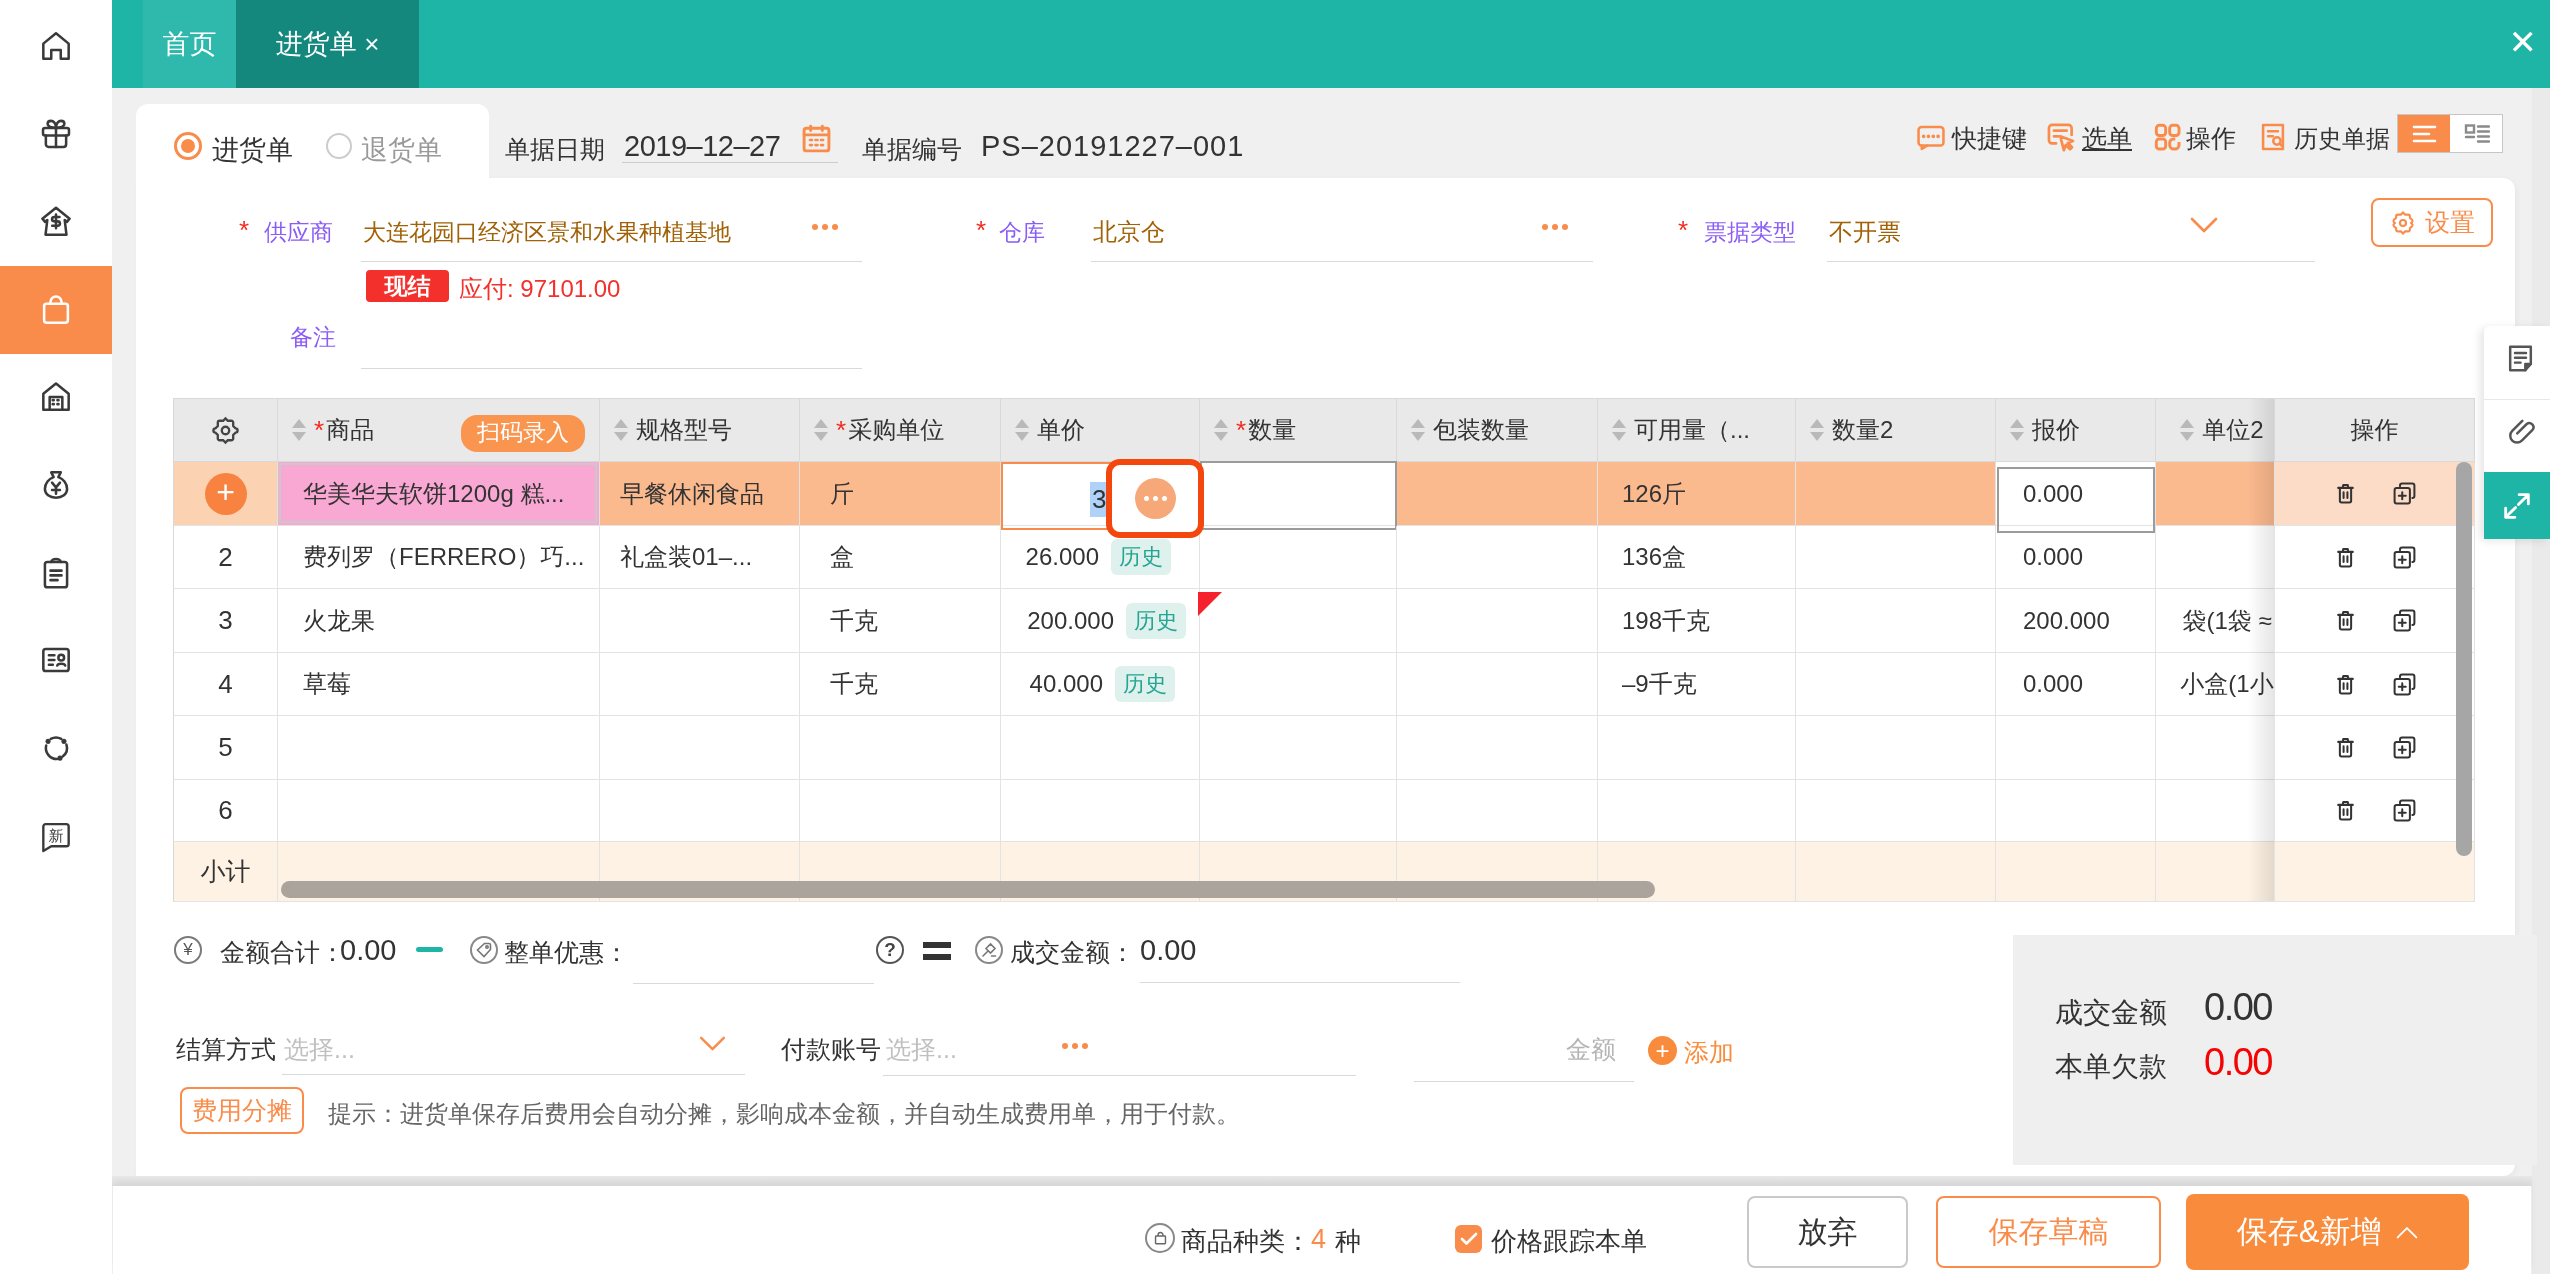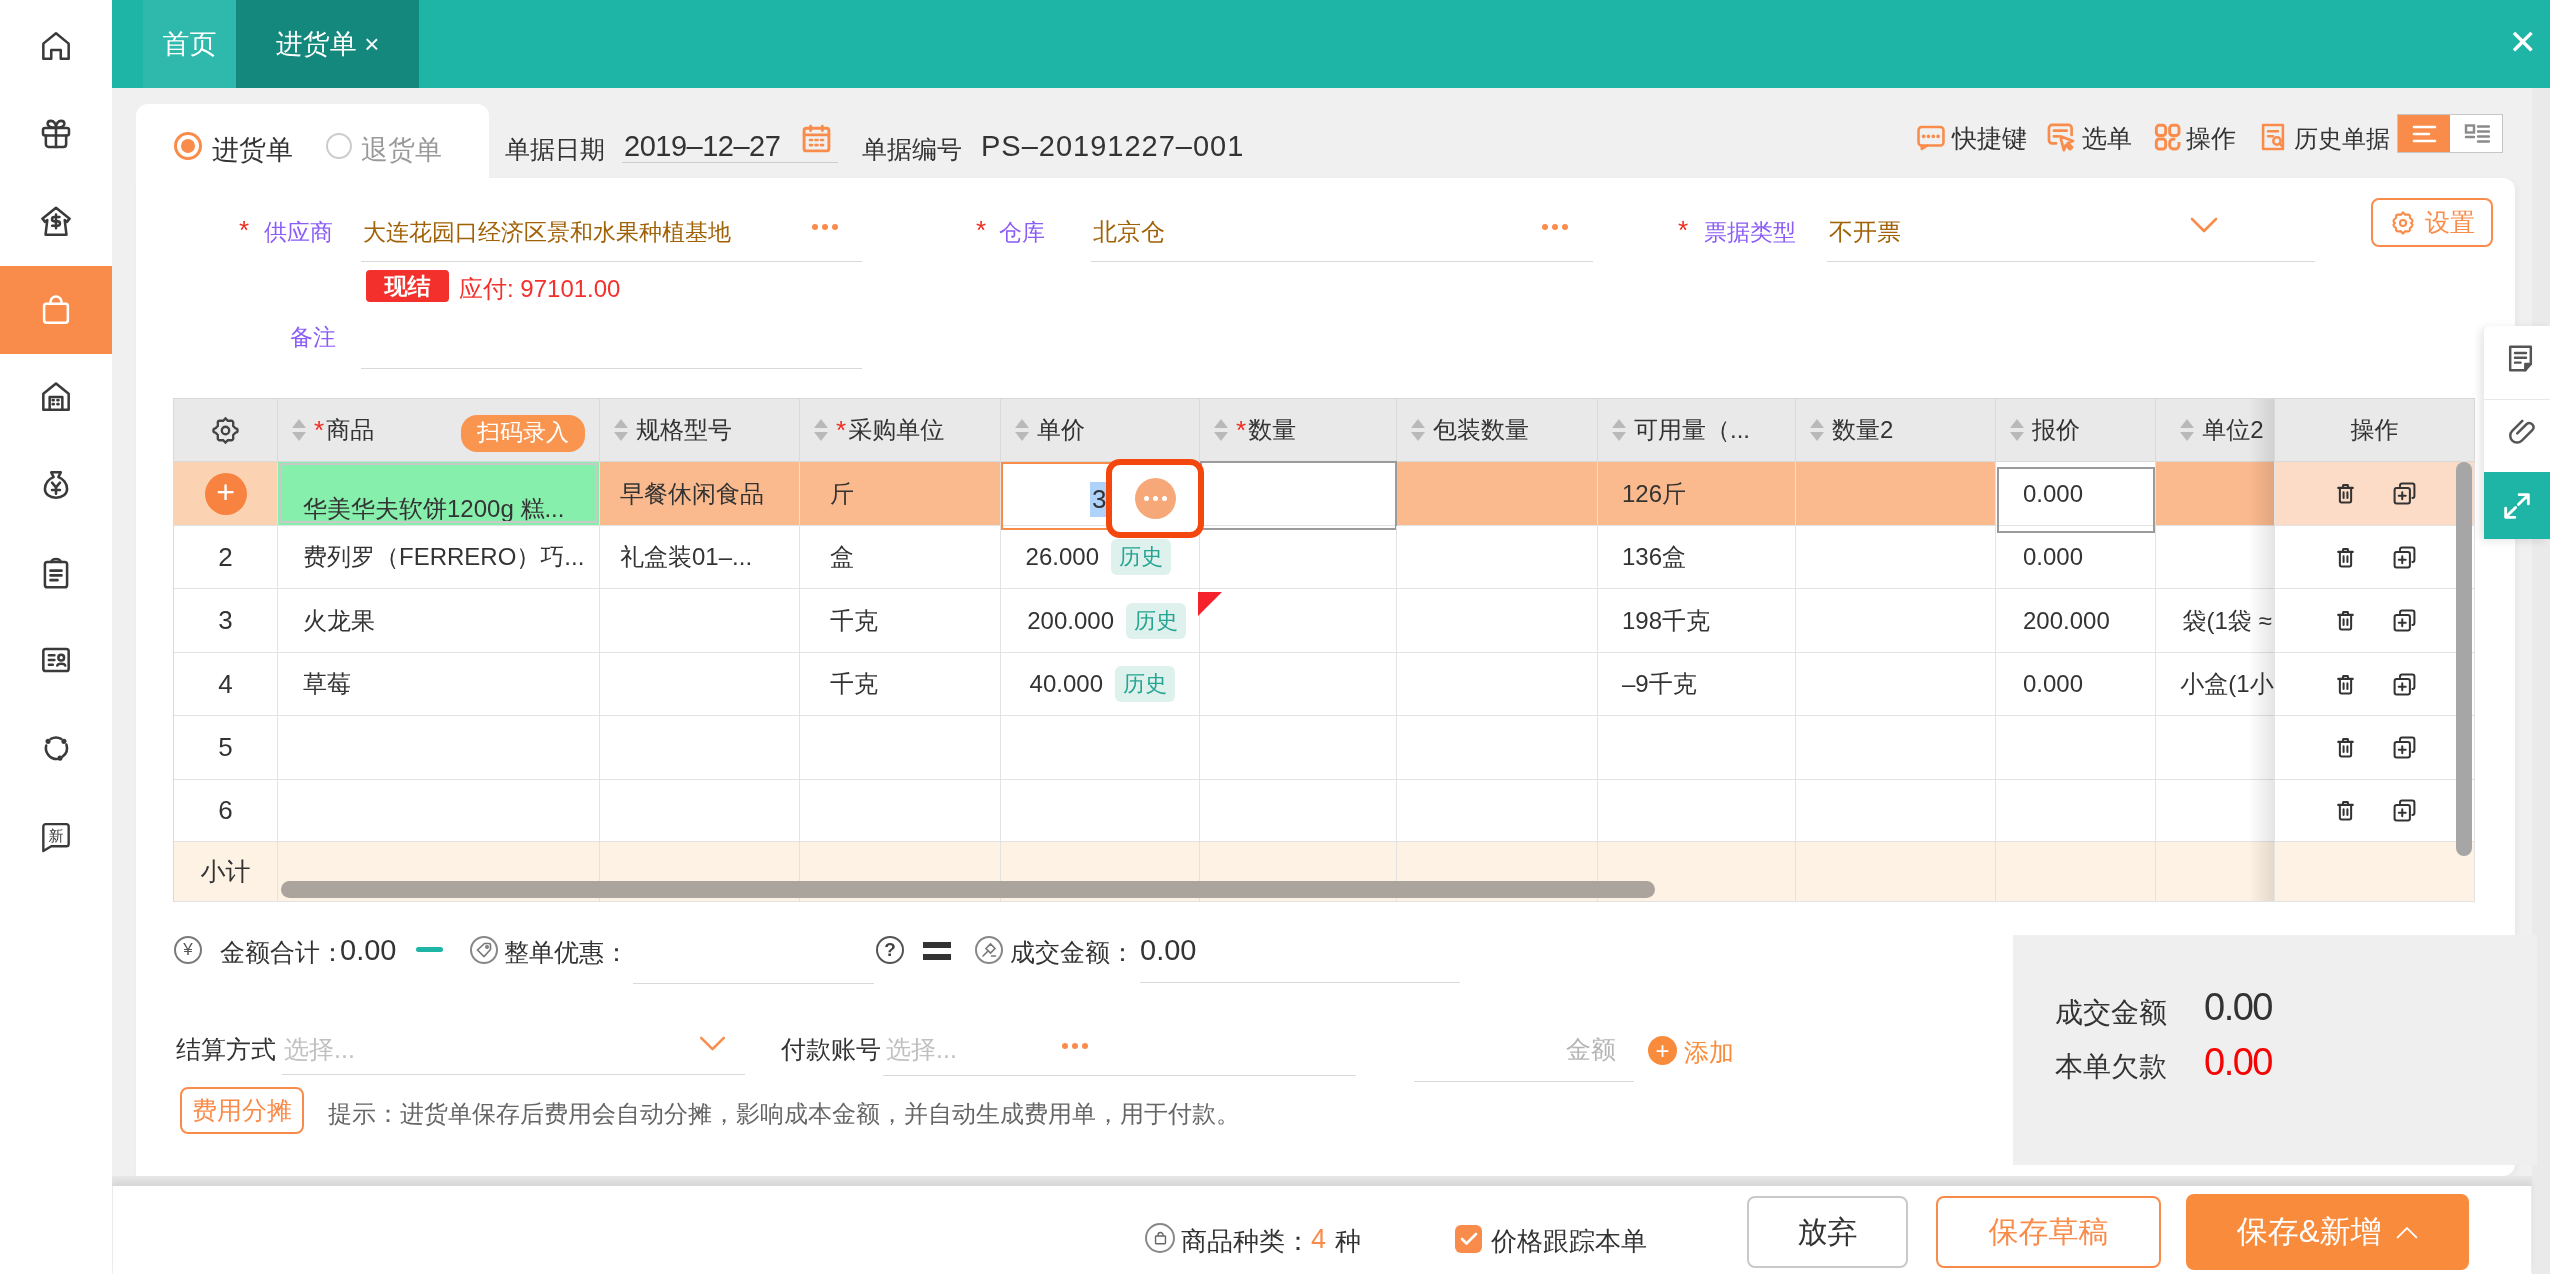--- a/index.html
+++ b/index.html
@@ -163,21 +163,21 @@
       <rect x="3.2" y="5" width="17.6" height="13" rx="2.2"></rect>
       <path d="M6.8 11.5 h.01 M10.2 11.5 h.01 M13.6 11.5 h.01 M17 11.5 h.01" stroke-width="2.6"></path>
       <path d="M5.5 18 L5.5 20.5 L9.5 18"></path>
     </svg></div>
 <div class="abs" style="left:1952px;top:122px;font-size:25px;color:#333;">快捷键</div>
 <div class="abs" style="left:2044px;top:120px;"><svg width="34" height="34" viewBox="0 0 24 24" fill="none" stroke="#fa8c4b" stroke-width="1.9" stroke-linecap="round" stroke-linejoin="round">
       <path d="M19.5 10.5 V5.7 A2.2 2.2 0 0 0 17.3 3.5 H5.7 A2.2 2.2 0 0 0 3.5 5.7 V14.3 A2.2 2.2 0 0 0 5.7 16.5 H8.5"></path>
       <path d="M7 7.5 H16 M7 11.5 H10"></path>
       <path d="M11.5 11.5 L20.5 14.8 L16.8 16.2 L19.8 19.2 L18.4 20.6 L15.4 17.6 L14 21.3 Z"></path>
     </svg></div>
-<div class="abs" style="left:2082px;top:122px;font-size:25px;color:#333;">选单</div>
+<div class="abs" style="left:2082px;top:122px;font-size:25px;color:#333;text-decoration:underline;">选单</div>
 <div class="abs" style="left:2151px;top:120px;"><svg width="32" height="32" viewBox="0 0 24 24" fill="none" stroke="#fa8c4b" stroke-width="2.2">
       <rect x="4" y="4" width="7" height="7.6" rx="2.2"></rect>
       <rect x="14" y="4" width="7" height="7.6" rx="2.2"></rect>
       <rect x="4" y="14.2" width="7" height="7.6" rx="2.2"></rect>
       <path d="M21 16.5 V18.8 A3 3 0 0 1 18 21.8 H17 A3 3 0 0 1 14 18.8 V17.2 A3 3 0 0 1 17 14.2 H18.2"></path>
     </svg></div>
 <div class="abs" style="left:2186px;top:122px;font-size:25px;color:#333;">操作</div>
 <div class="abs" style="left:2256px;top:120px;"><svg width="34" height="34" viewBox="0 0 24 24" fill="none" stroke="#fa8c4b" stroke-width="1.8" stroke-linecap="round" stroke-linejoin="round">
       <path d="M5 3.5 H19 V20.5 H5 Z"></path>
       <path d="M8.5 8 H15.5 M8.5 11.5 H12"></path>
@@ -285,21 +285,21 @@
     <div class="th c10"><span class="sort">
           <i class="up"></i>
           <i class="dn"></i>
         </span>单位2</div>
     <div class="th c11">操作</div>
   </div>
   <div class="trow" style="height:64px;">
     <div class="td c0" style="background:#fbd2b2;">
         <span style="width:42px;height:42px;border-radius:50%;background:#f8823f;color:#fff;display:flex;align-items:center;justify-content:center;font-size:32px;font-weight:300;padding-bottom:2px;">+</span>
       </div>
-    <div class="td c1" style="background:#86efac;align-items:flex-end;">
+    <div class="td c1" style="background:#f9a8d4;">
         <span style="position:absolute;left:1px;top:1px;right:2px;bottom:2px;border:2px solid #c9c9c9;"></span>
         <span style="padding-left:25px;">华美华夫软饼1200g 糕...</span>
       </div>
     <div class="td c2 hl" style="padding-left:20px;">早餐休闲食品</div>
     <div class="td c3 hl" style="padding-left:30px;">斤</div>
     <div class="td c4" style="background:#fff;overflow:visible;justify-content:center;">
         <span style="position:absolute;left:0px;top:0px;right:0px;bottom:-5px;border:2px solid #fa8c4b;"></span>
         <span style="margin-left:13px;background:#aed2fa;padding:2px 2px;font-size:26px;position:relative;top:6px;">35</span>
       </div>
     <div class="td c5" style="background:#fff;overflow:visible;">

